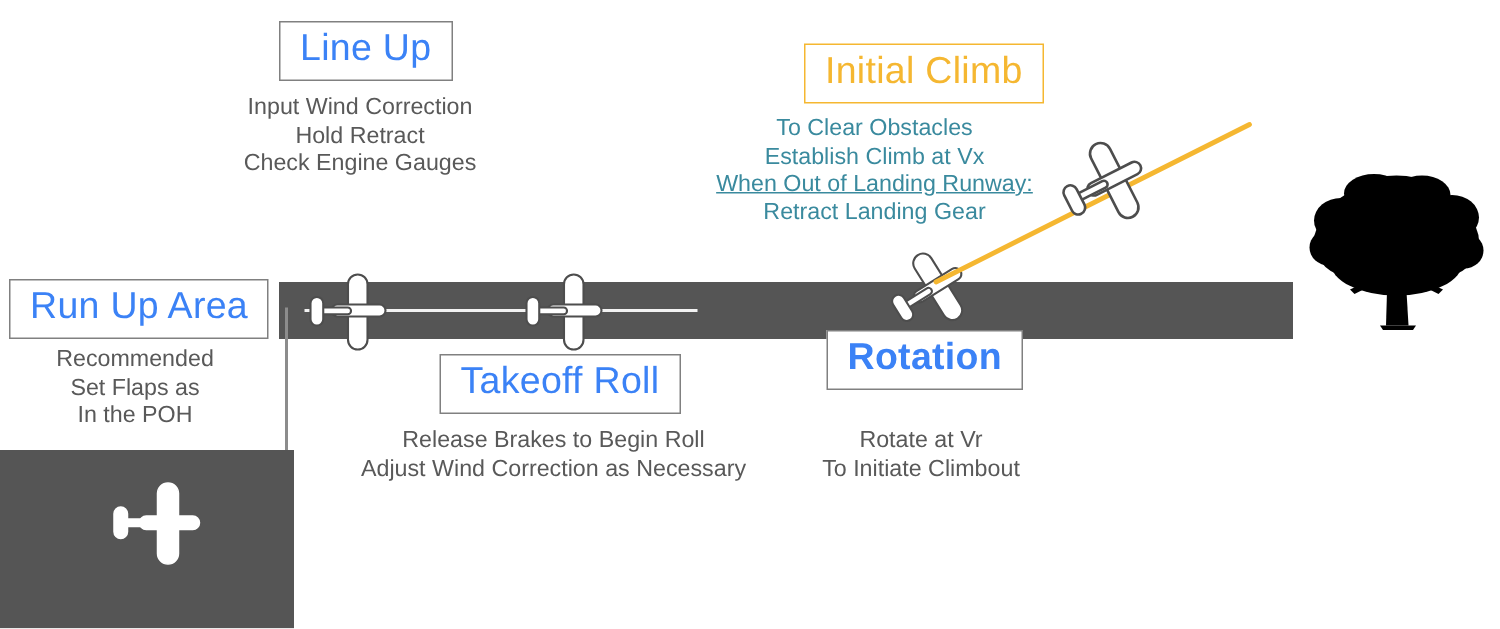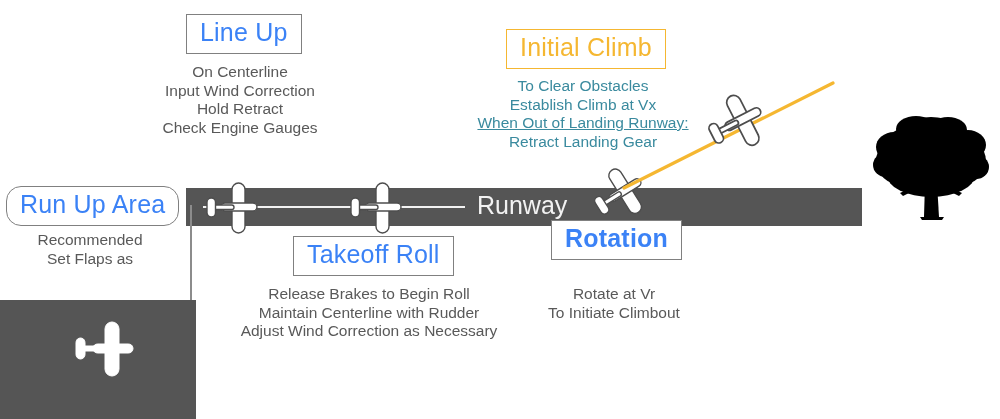--- a/index.html
+++ b/index.html
@@ -86,21 +86,20 @@
 </style>
 </head>
 <body>
 
 <div id="diagram">
 
   <div id="runway" class="abs" style="left:186px; top:188px; width:676px; height:38px;"></div>
 
   <div id="runway-centerline" class="abs" style="left:203px; top:206px; width:262px;"></div>
 
-  <div id="runway-label" class="abs" style="left:477px; top:193px;">Runway</div>
 
   <div id="taxi-line" class="abs" style="left:190px; top:205px; height:116px;"></div>
 
   <div id="runup-box" class="abs" style="left:0px; top:300px; width:196px; height:119px;"></div>
 
   <svg class="sprite" style="left:68px; top:318px;" width="68" height="62" viewBox="0 0 68 62">
     <g fill="#ffffff" stroke="#ffffff" stroke-width="1">
 
       <rect x="37" y="4" width="14" height="54" rx="7"></rect>
 
@@ -173,48 +172,47 @@
       <path d="M60 62 L68 80 L64 82 L59 66 Z"></path>
       <path d="M45 72 L28 80 L31 83 L47 75 Z"></path>
       <path d="M73 72 L90 80 L87 83 L71 75 Z"></path>
 
       <path d="M53 70 L52 104 L67 104 L65 70 Z"></path>
 
       <path d="M48 104 L72 104 L70 107 L50 107 Z"></path>
     </g>
   </svg>
 
-  <div class="title-box" style="left:6px; top:186px;border-radius:15px;">Run Up Area</div>
+  <div class="title-box" style="left:6px; top:186px;">Run Up Area</div>
   <div class="body-text" style="left:8px; top:231px; width:164px;">
     <div>Recommended</div>
     <div>Set Flaps as</div>
+    <div>In the POH</div>
   </div>
 
   <div class="title-box" style="left:186px; top:14px;">Line Up</div>
   <div class="body-text" style="left:142px; top:63px; width:196px;">
-    <div>On Centerline</div>
     <div>Input Wind Correction</div>
     <div>Hold Retract</div>
     <div>Check Engine Gauges</div>
   </div>
 
   <div class="title-box" style="left:293px; top:236px;">Takeoff Roll</div>
   <div class="body-text" style="left:224px; top:285px; width:290px;">
     <div>Release Brakes to Begin Roll</div>
-    <div>Maintain Centerline with Rudder</div>
     <div>Adjust Wind Correction as Necessary</div>
   </div>
 
   <div class="title-box" style="left:551px; top:220px;font-weight:bold;">Rotation</div>
   <div class="body-text" style="left:519px; top:285px; width:190px;">
     <div>Rotate at Vr</div>
     <div>To Initiate Climbout</div>
   </div>
 
-  <div class="title-box accent" style="left:506px; top:29px;text-align:right;">Initial Climb</div>
+  <div class="title-box accent" style="left:536px; top:29px;text-align:right;">Initial Climb</div>
   <div class="body-text teal" style="left:468px; top:77px; width:230px;">
     <div>To Clear Obstacles</div>
     <div>Establish Climb at Vx</div>
     <div class="ul">When Out of Landing Runway:</div>
     <div>Retract Landing Gear</div>
   </div>
 
 </div>
 
 </body></html>

